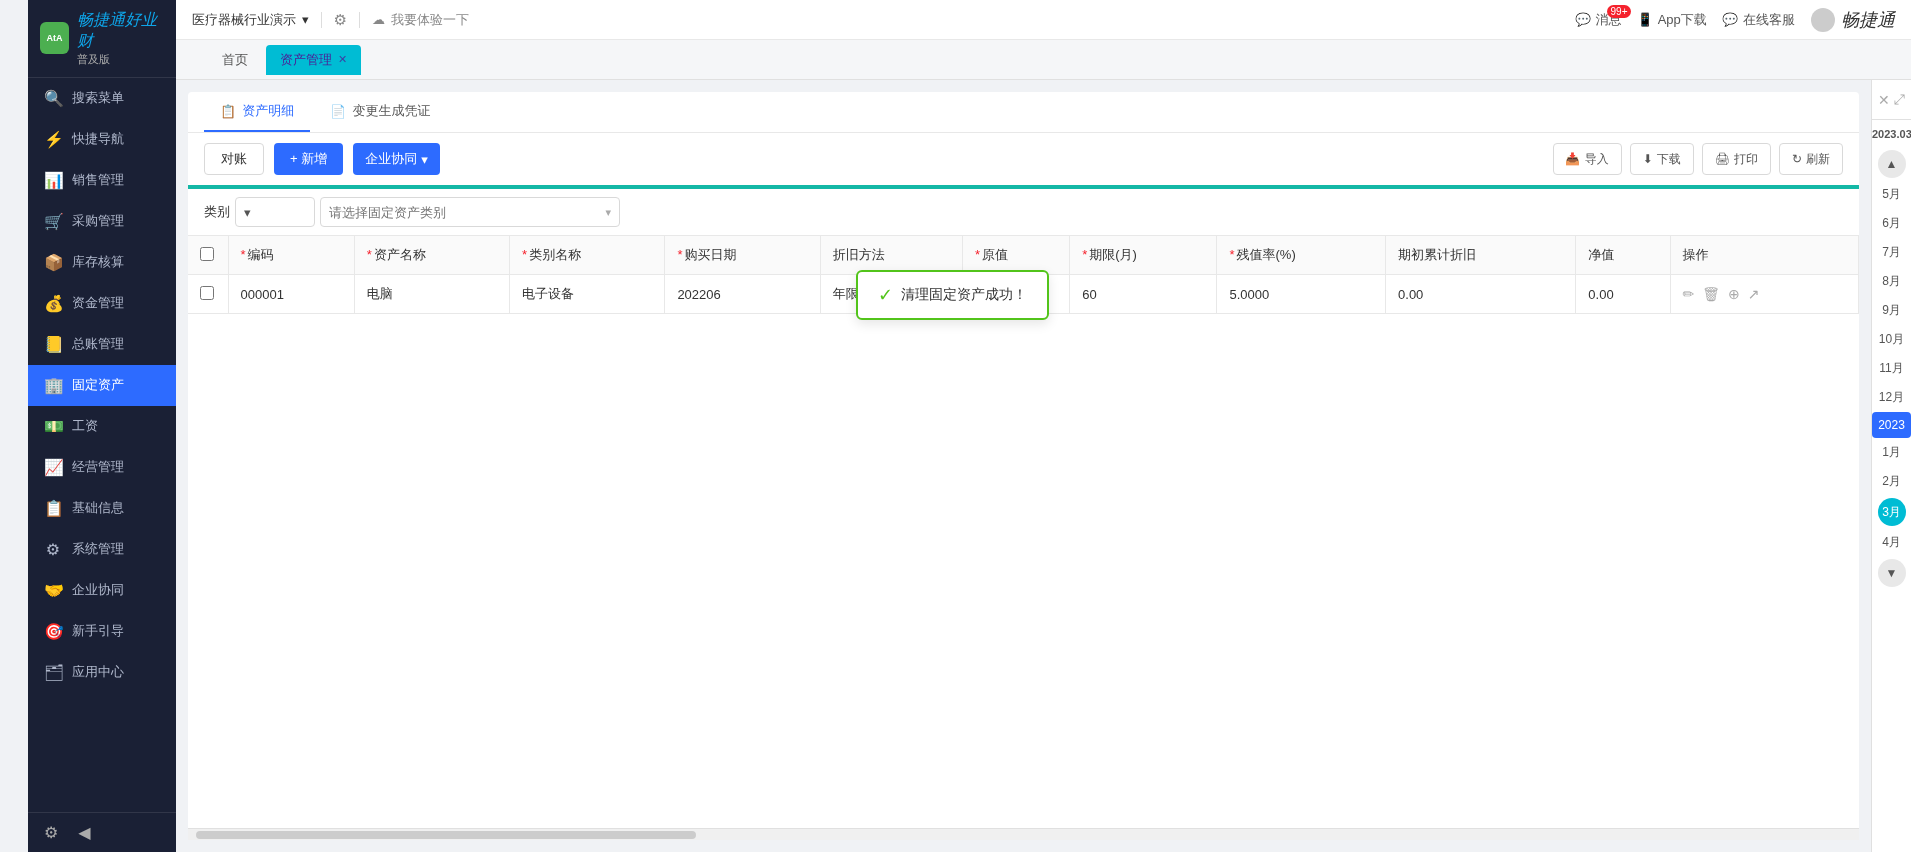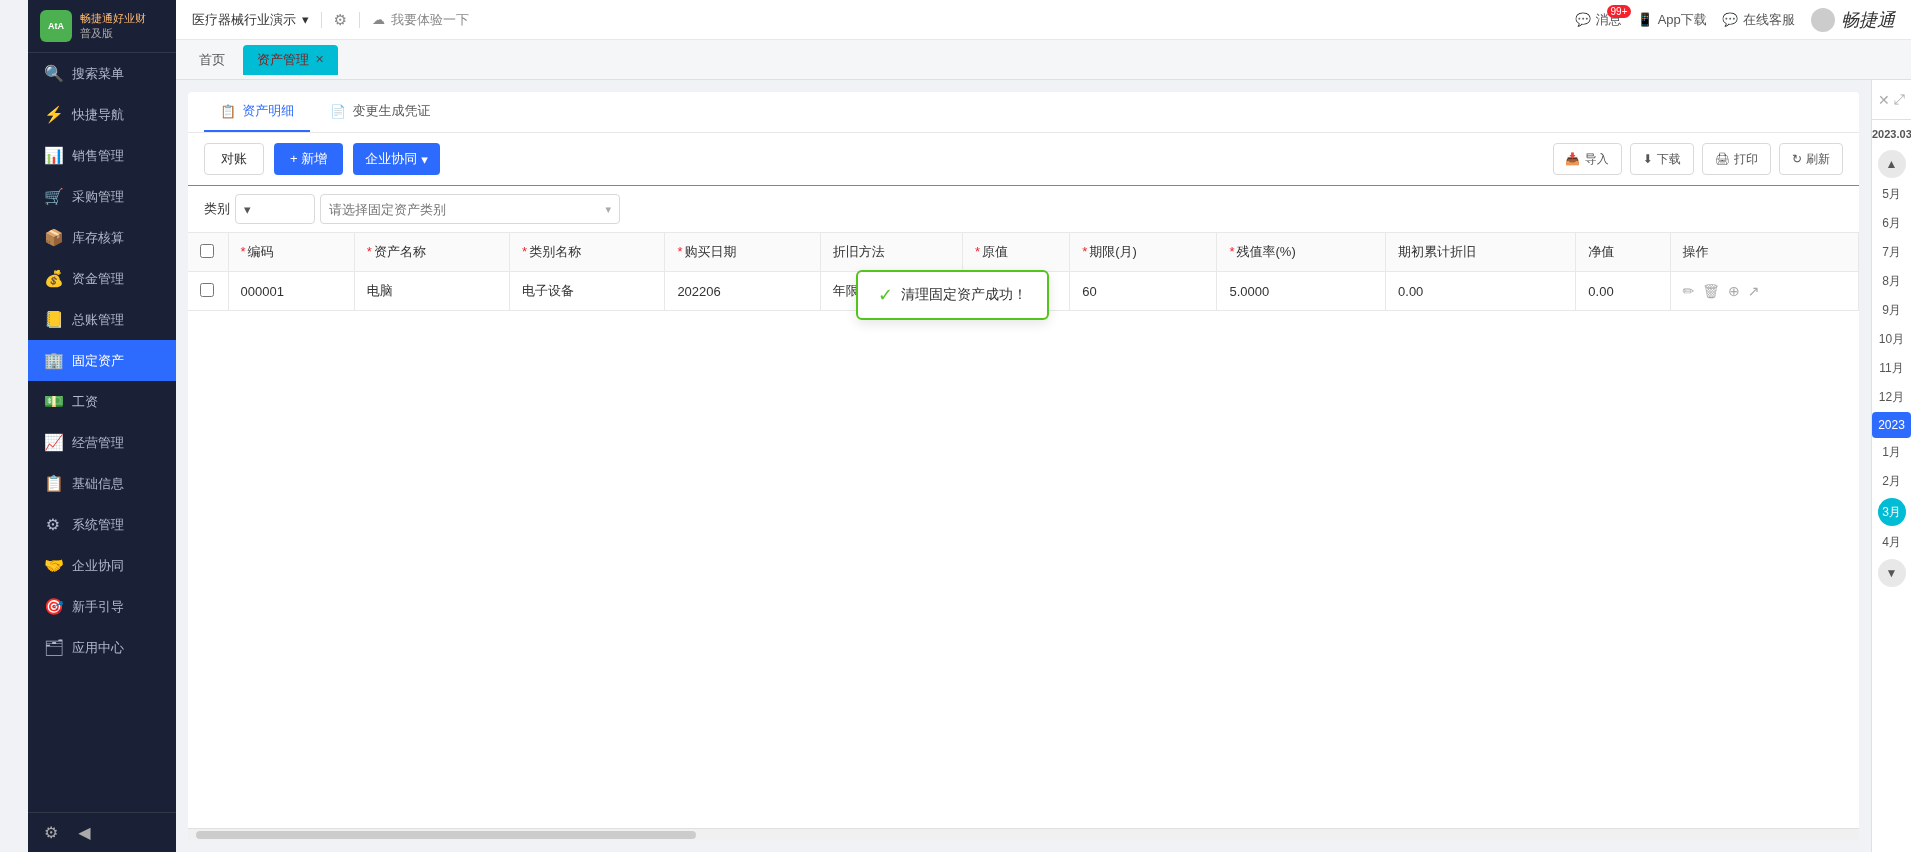--- a/index.html
+++ b/index.html
@@ -22,21 +22,21 @@
       gap: 8px;
       border-bottom: 1px solid rgba(255,255,255,0.1);
     }
     .sidebar-logo-icon {
       width: 32px; height: 32px;
       background: #4caf50;
       border-radius: 6px;
       display: flex; align-items: center; justify-content: center;
       color: white; font-size: 11px; font-weight: bold;
     }
-    .sidebar-logo-text { color: #fdba74; font-size: 11px; line-height: 1.3; }
+    .sidebar-logo-text { color: #0ea5e9; font-size: 16px; line-height: 1.3; font-style: italic; }
     .sidebar-logo-sub { color: #aaa; font-size: 11px; }
     .sidebar-scroll { flex: 1; overflow-y: auto; }
     .sidebar-item {
       display: flex; align-items: center; gap: 10px;
       padding: 11px 16px;
       color: #b0b8cc;
       cursor: pointer;
       font-size: 13px;
     }
     .sidebar-item.active { background: #2d6bff; color: white; border-radius: 0; }
@@ -86,34 +86,34 @@
     .topbar-app, .topbar-service { display: flex; align-items: center; gap: 4px; color: #555; cursor: pointer; font-size: 13px; }
     .topbar-user { display: flex; align-items: center; gap: 6px; cursor: pointer; }
     .avatar { width: 24px; height: 24px; background: #ccc; border-radius: 50%; }
     .username { color: #333; font-size: 18px; font-style: italic; }
 
     
     .tabs-bar {
       height: 40px;
       background: #f5f6f8;
       display: flex; align-items: center;
-      padding: 0 9px;
+      padding: 0 32px;
       border-bottom: 1px solid #e0e0e0;
       gap: 4px;
     }
     .tab {
       height: 30px;
       padding: 0 14px;
       display: flex; align-items: center; gap: 6px;
       border-radius: 4px 4px 0 0;
       cursor: pointer;
       font-size: 13px;
     }
     .tab.default { background: transparent; color: #555; }
-    .tab.active { background: #00bcd4; color: #7f1d1d; align-items: center; }
+    .tab.active { background: #00bcd4; color: #4c1d95; align-items: center; }
     .tab-close { font-size: 11px; opacity: 0.8; cursor: pointer; }
 
     
     .content {
       flex: 1;
       display: flex;
       overflow: hidden;
     }
 
     .content-main {
@@ -145,21 +145,21 @@
     .sub-tab.active {
       color: #2d6bff;
       border-bottom: 2px solid #2d6bff;
     }
 
     
     .toolbar {
       background: white;
       padding: 10px 16px;
       display: flex; align-items: center; gap: 10px;
-      border-bottom: 1px solid #14b8a6;
+      border-bottom: 4px solid #14b8a6;
     }
     .toolbar-right { margin-left: auto; display: flex; align-items: center; gap: 8px; }
     .btn {
       height: 32px; padding: 0 16px;
       border: none; border-radius: 4px;
       cursor: pointer; font-size: 13px;
       display: flex; align-items: center; gap: 4px;
     }
     .btn-primary { background: #2d6bff; color: white; }
     .btn-default { background: white; color: #333; border: 1px solid #d9d9d9; }

